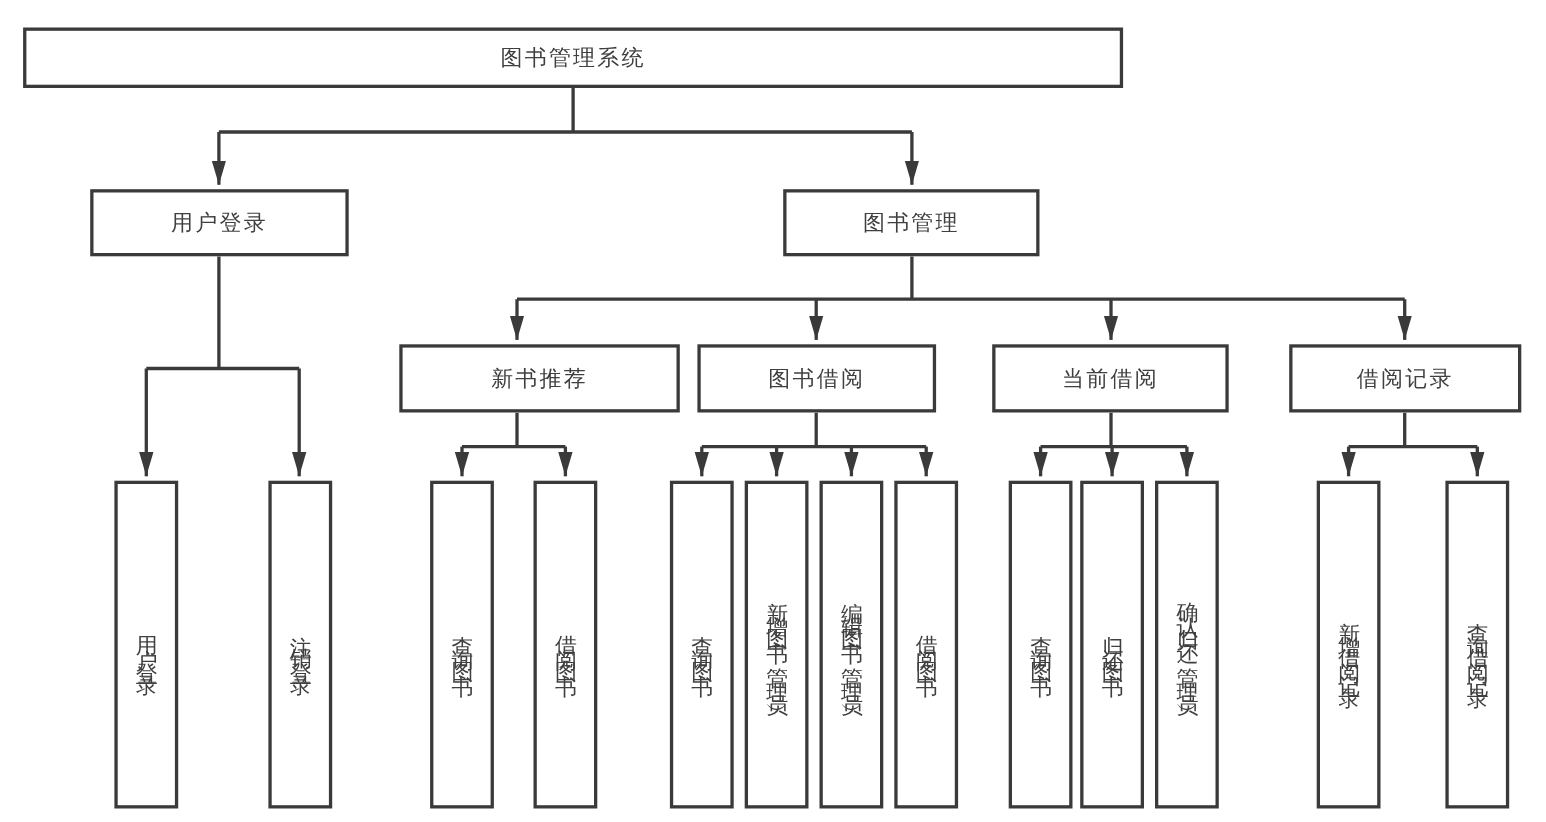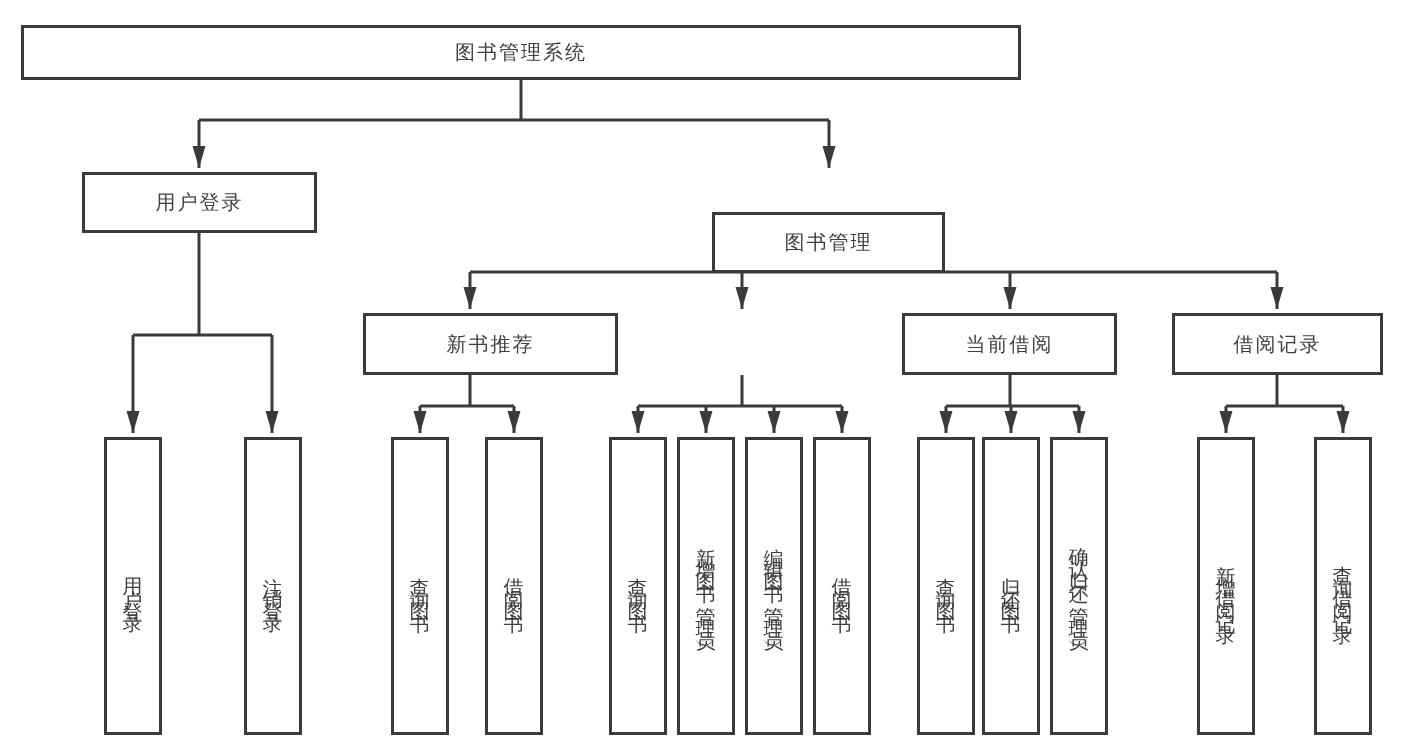--- a/index.html
+++ b/index.html
@@ -34,21 +34,21 @@
     writing-mode: vertical-rl;
     text-orientation: mixed;
     letter-spacing: 12px;
     line-height: 1;
     padding: 6px 0;
   }
   
   #root        { left: 21px;  top: 25px;  width: 1000px; height: 55px; }
   
   #n-login     { left: 82px;  top: 172px; width: 235px; height: 61px; }
-  #n-mgmt      { left: 712px; top: 172px; width: 233px; height: 61px; margin-top: 40px; }
+  #n-mgmt      { left: 712px; top: 172px; width: 233px; height: 61px; }
   
   .lv3 { top: 313px; height: 62px; }
   #n-rec       { left: 363px;  width: 255px; }
   #n-borrow    { left: 634px;  width: 217px; }
   #n-current   { left: 902px;  width: 215px; }
   #n-records   { left: 1172px; width: 211px; }
   
   .leaf { top: 437px; width: 58px; height: 298px; }
   #l-a1 { left: 104px; }
   #l-a2 { left: 244px; }
@@ -128,20 +128,21 @@
       <path d="M1343,406 V433" marker-end="url(#arrow)"></path>
     </g>
   </svg>
 
   <div id="root" class="box h-box">图书管理系统</div>
 
   <div id="n-login" class="box h-box">用户登录</div>
   <div id="n-mgmt" class="box h-box">图书管理</div>
 
   <div id="n-rec" class="box h-box lv3">新书推荐</div>
+  <div id="n-borrow" class="box h-box lv3">图书借阅</div>
   <div id="n-current" class="box h-box lv3">当前借阅</div>
   <div id="n-records" class="box h-box lv3">借阅记录</div>
 
   <div id="l-a1" class="box v-box leaf">用户登录</div>
   <div id="l-a2" class="box v-box leaf">注销登录</div>
 
   <div id="l-b1" class="box v-box leaf">查询图书</div>
   <div id="l-b2" class="box v-box leaf">借阅图书</div>
 
   <div id="l-c1" class="box v-box leaf">查询图书</div>

